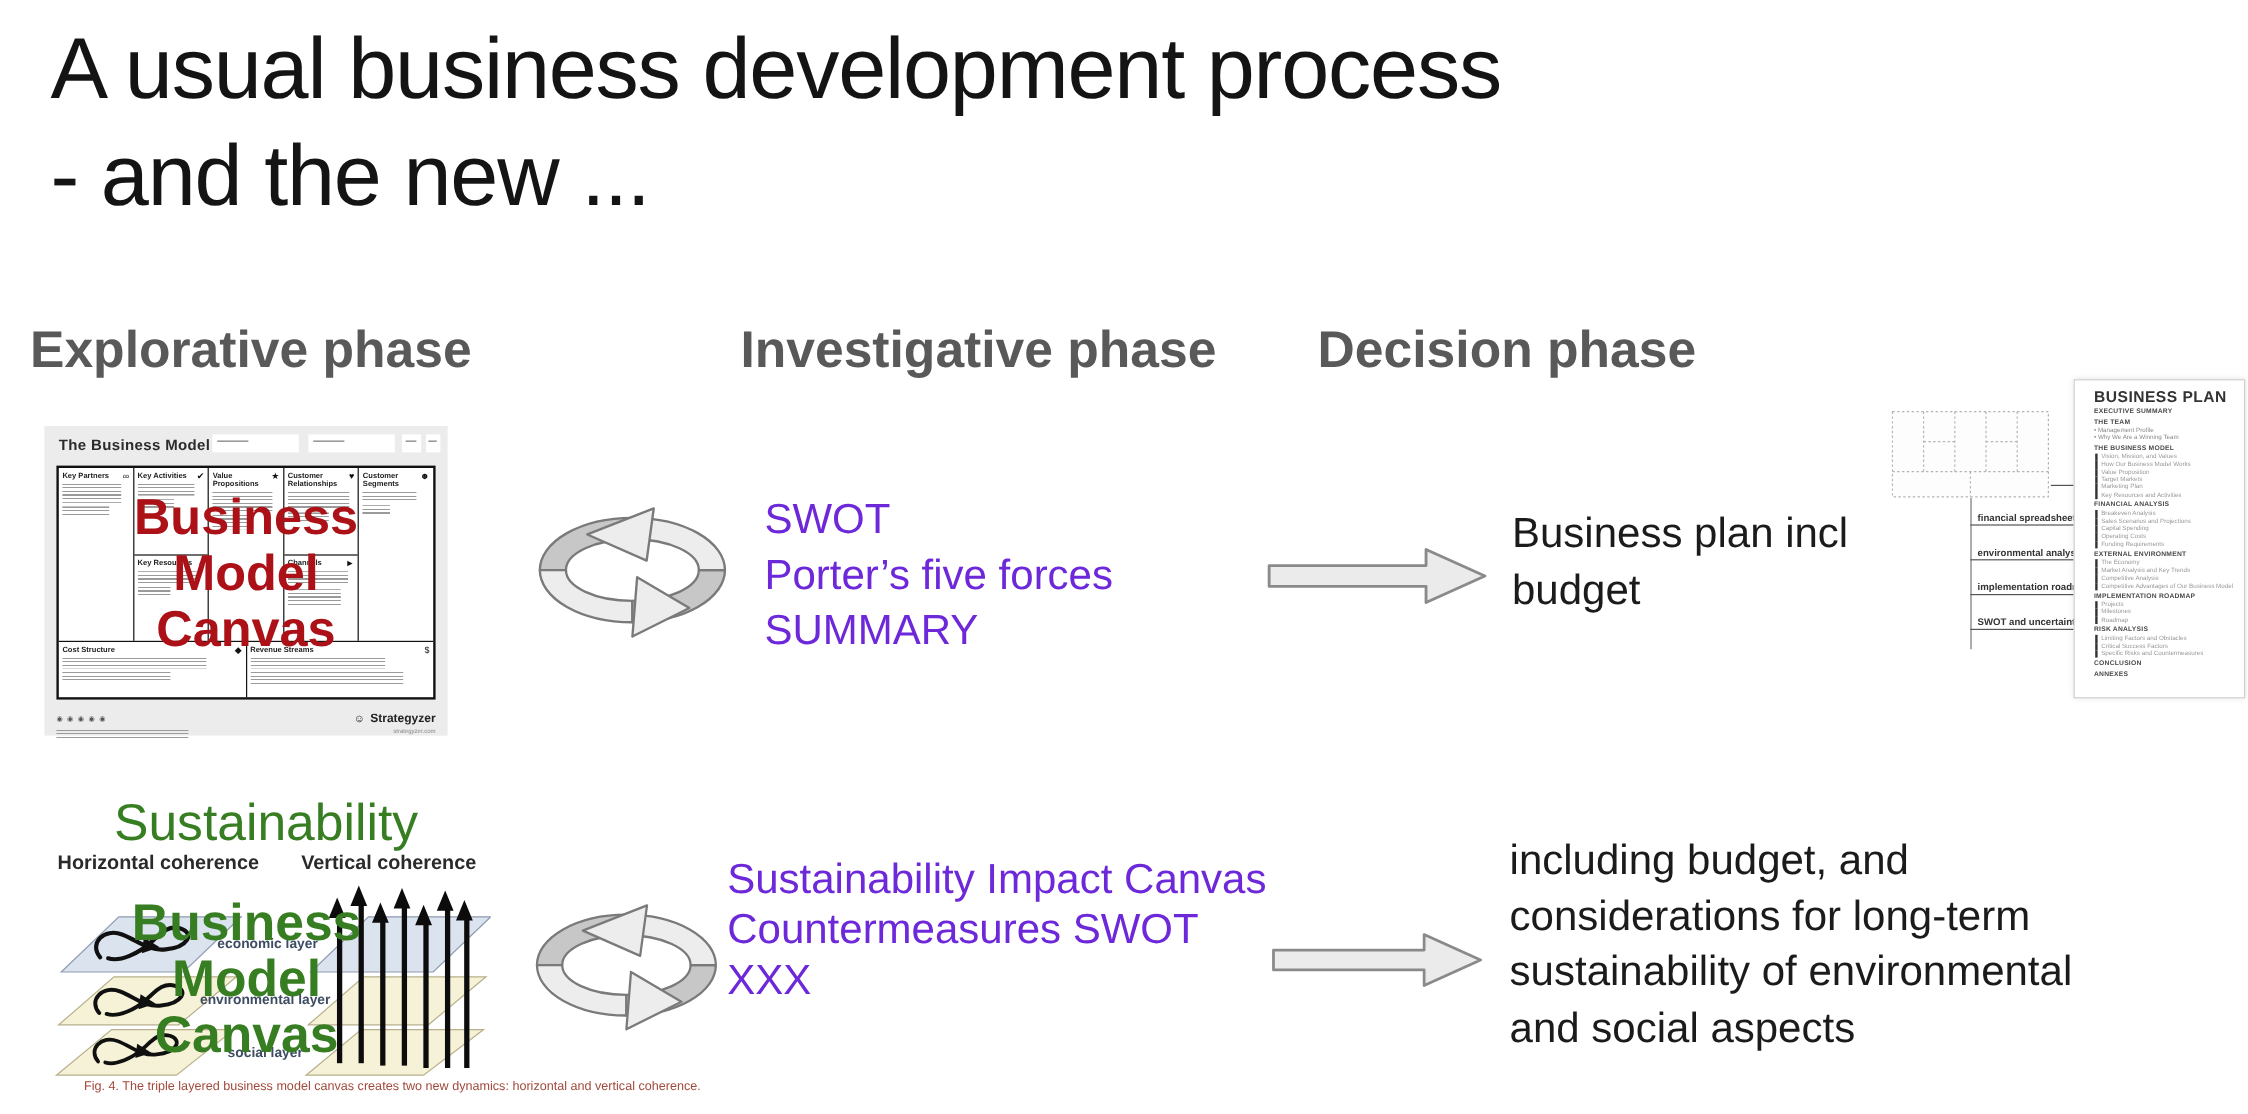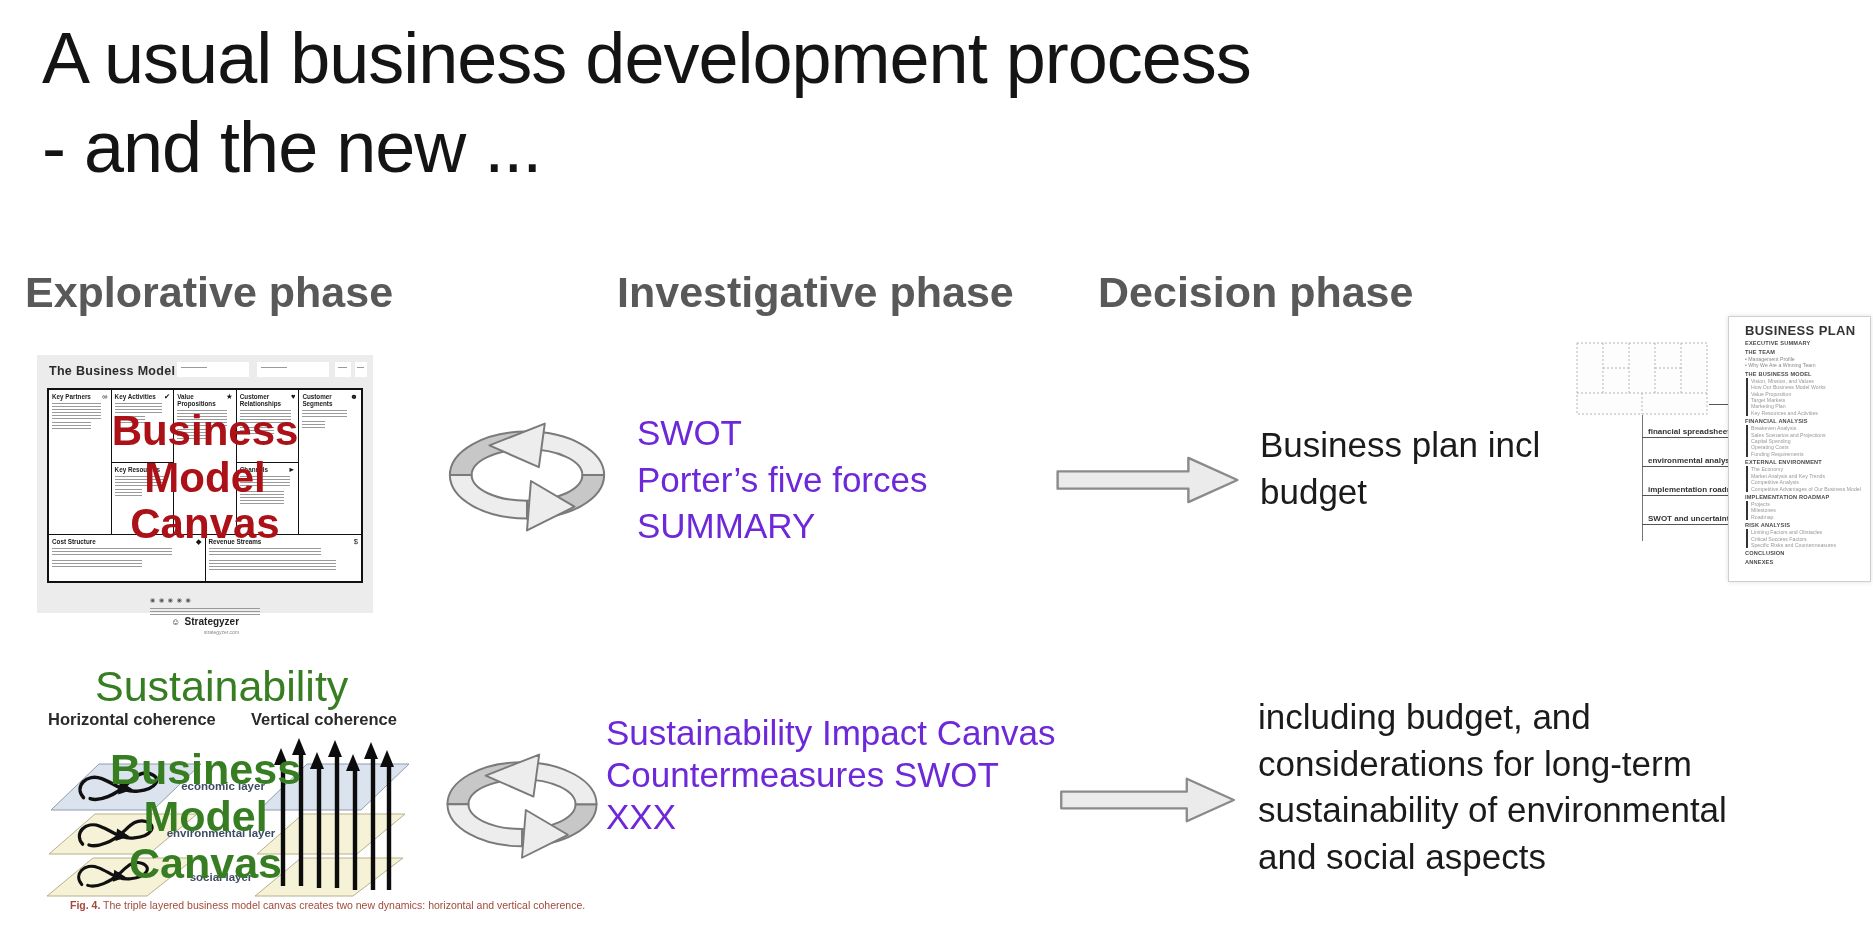--- a/index.html
+++ b/index.html
@@ -30,21 +30,21 @@
   .bmc-cell{padding:3px 3px;flex:1;}
   .bmc-cell.split-top{border-bottom:1.5px solid #111;}
   .bmc-bottom{display:flex;flex:1;}
   .bmc-bottom .bmc-cell{flex:1;}
   .bmc-bottom .bmc-cell:first-child{border-right:1.5px solid #111;}
   .cell-head{display:flex;justify-content:space-between;align-items:flex-start;}
   .cell-name{font-size:6.3px;font-weight:bold;color:#222;line-height:7px;}
   .cell-icon{font-size:7.5px;line-height:7px;color:#111;}
   .fake{background:repeating-linear-gradient(to bottom,#9a9a9a 0,#9a9a9a 1px,transparent 1px,transparent 3px);}
   .fk{margin-top:3px;}
-  #bmc-footer{position:absolute;left:10px;top:233px;width:316px;display:flex;justify-content:space-between;align-items:center;flex-direction:column;}
+  #bmc-footer{position:absolute;left:10px;top:233px;width:316px;display:flex;justify-content:space-between;align-items:flex-end;}
   .cc{font-size:6px;color:#555;letter-spacing:1px;}
   .cc-fake{width:110px;height:7px;margin-top:2px;}
   .strat{text-align:right;line-height:10px;}
   .strat .mark{font-size:9px;}
   .strat .name{font-size:10px;font-weight:bold;color:#222;}
   .strat .site{font-size:5px;color:#888;}
 
   
   .big-overlay{text-align:center;font-weight:bold;}
   #bmc-overlay{left:85px;top:408px;width:240px;font-size:42px;line-height:46.5px;}
@@ -56,21 +56,21 @@
   #tools-2{left:606px;top:712px;line-height:42px;}
   .result-text{font-size:35px;color:#1b1b1b;line-height:46.5px;}
   #result-1{left:1260px;top:422px;}
   #result-2{left:1258px;top:694px;}
 
   
   #sus-heading{left:95px;top:662px;font-size:43px;font-weight:normal;}
   .coh-label{top:710px;font-size:16.5px;font-weight:600;color:#2a2a2a;}
   #coh-left{left:48px;} #coh-right{left:251px;}
   #fig-caption{left:70px;top:899px;font-size:10.5px;color:#a14a3c;white-space:nowrap;}
-  #fig-caption .cap-label{font-weight:bold;}
+  #fig-caption .cap-label{font-weight:normal;}
 
   
   #doc-page{left:1728px;top:316px;width:143px;height:266px;background:#fff;border:1px solid #cfcfcf;box-shadow:0 0 5px rgba(0,0,0,.12);box-sizing:border-box;padding:9px 6px 6px 16px;}
   .dl-title{font-size:13px;font-weight:bold;color:#333;letter-spacing:.4px;line-height:10px;margin-bottom:4px;}
   .dl-h{font-size:5.6px;font-weight:bold;color:#4a4a4a;line-height:7px;margin-top:2px;letter-spacing:.2px;}
   .dl-bullet{font-size:5.2px;color:#888;line-height:6.4px;}
   .dl-bullet::before{content:"• ";}
   .dl-bar{font-size:5.2px;color:#999;line-height:6.4px;border-left:2px solid #333;padding-left:3px;margin-left:1px;}
   #doc-vline{left:1642px;top:415px;width:1px;height:126px;background:#777;}
   .conn-line{position:relative;height:1px;background:#555;}

